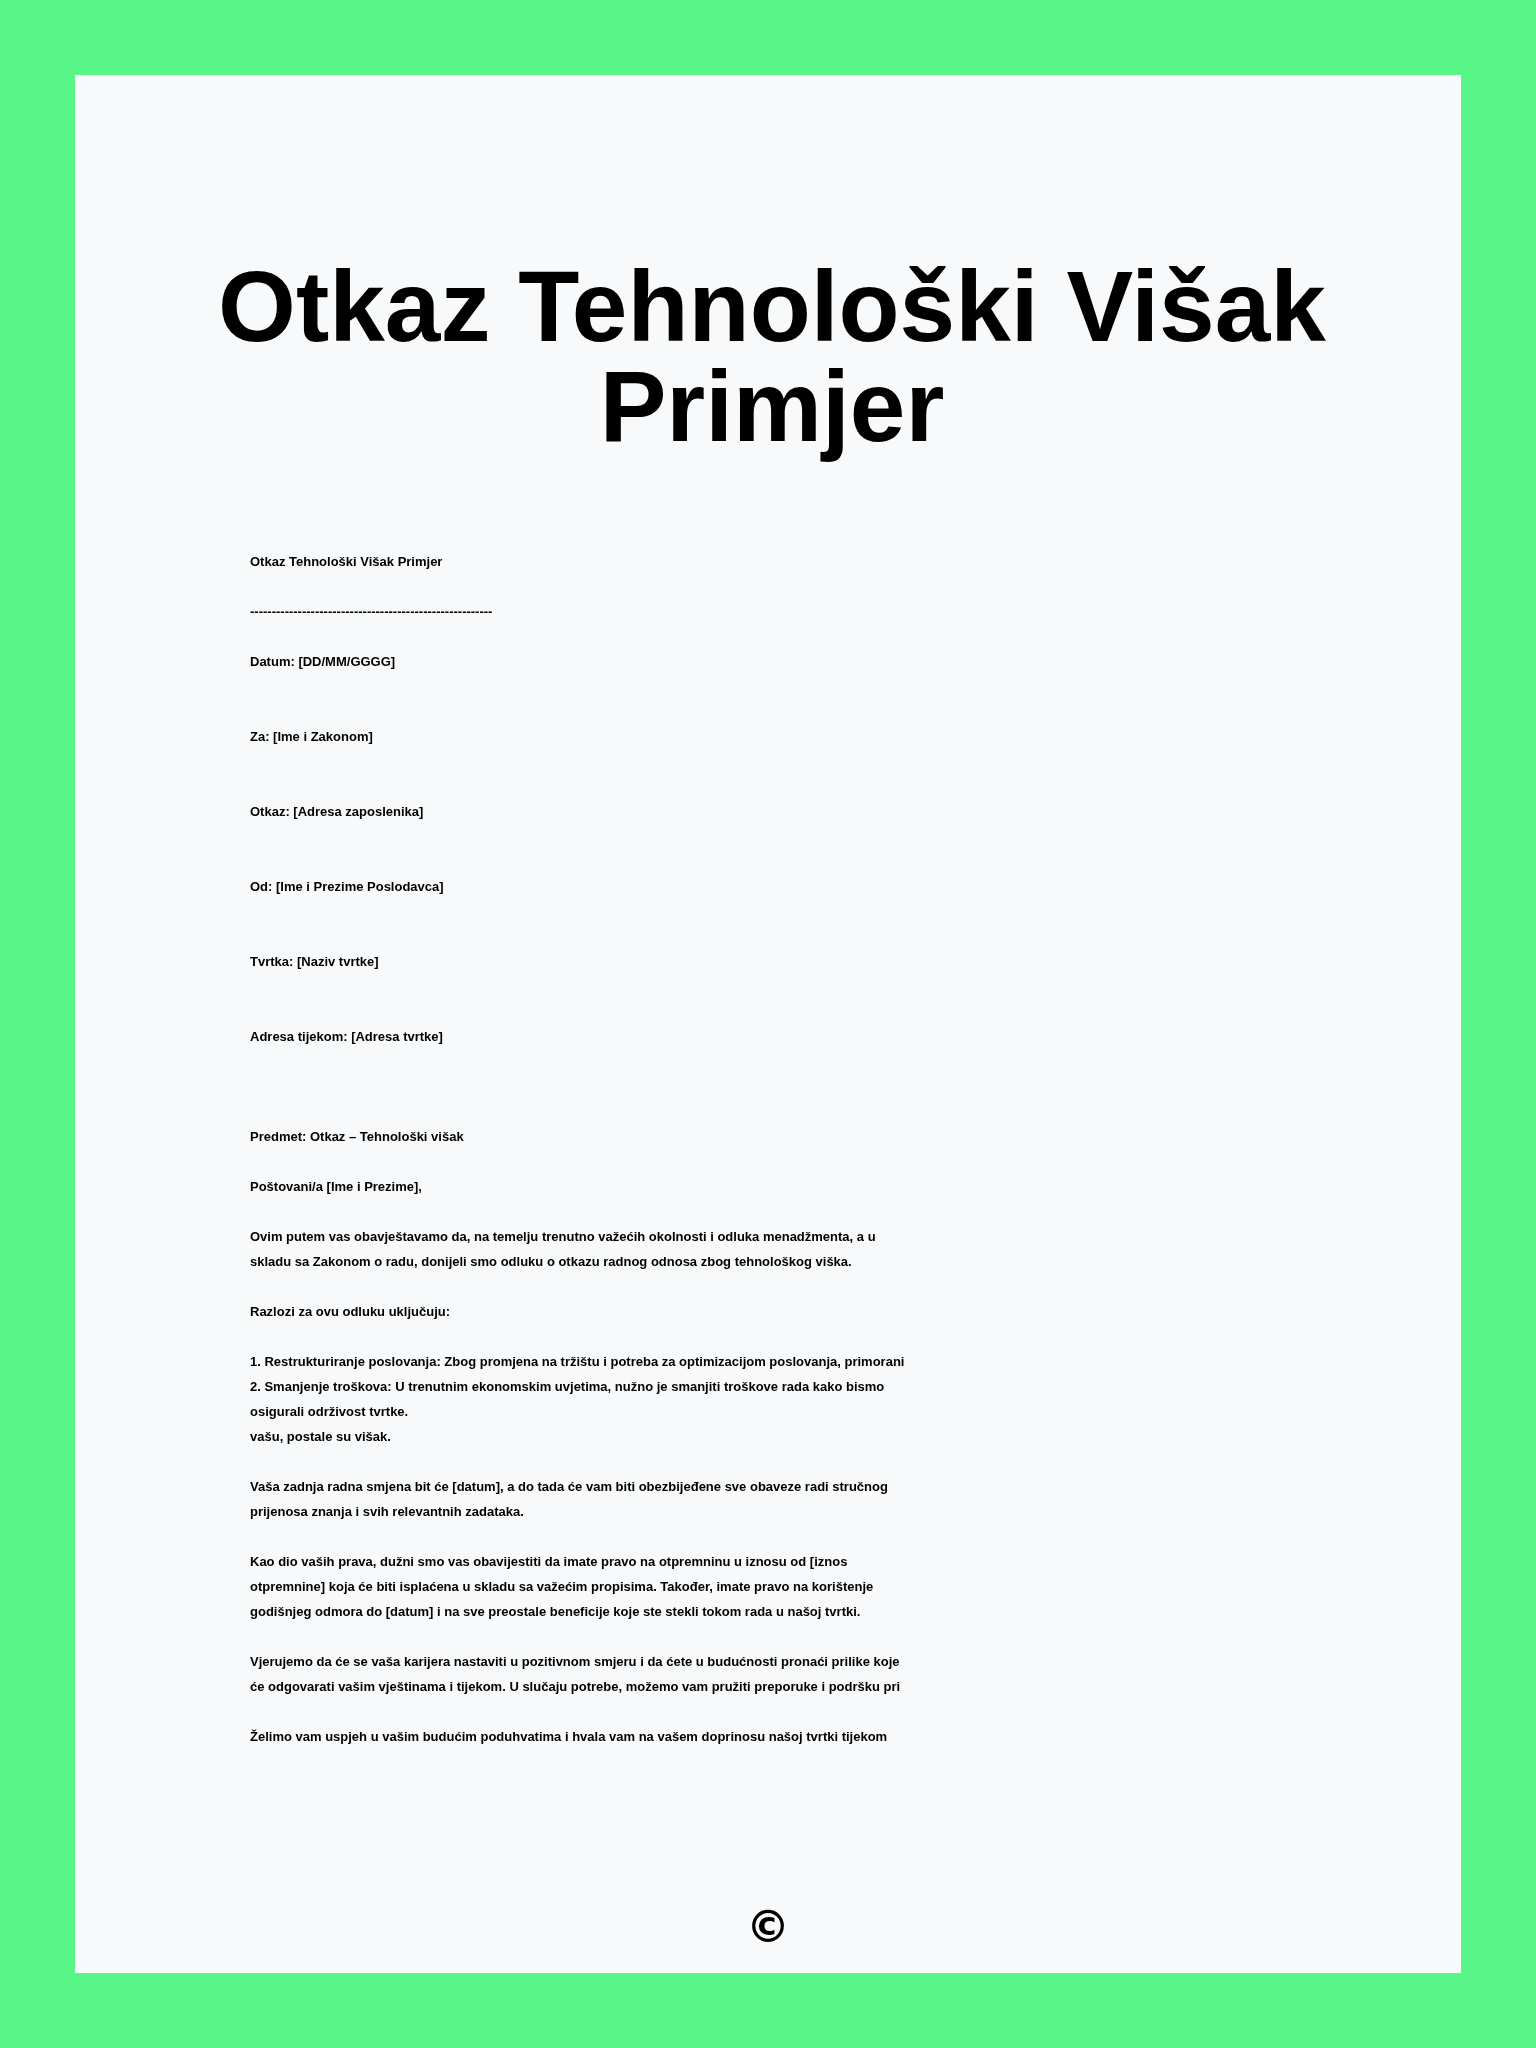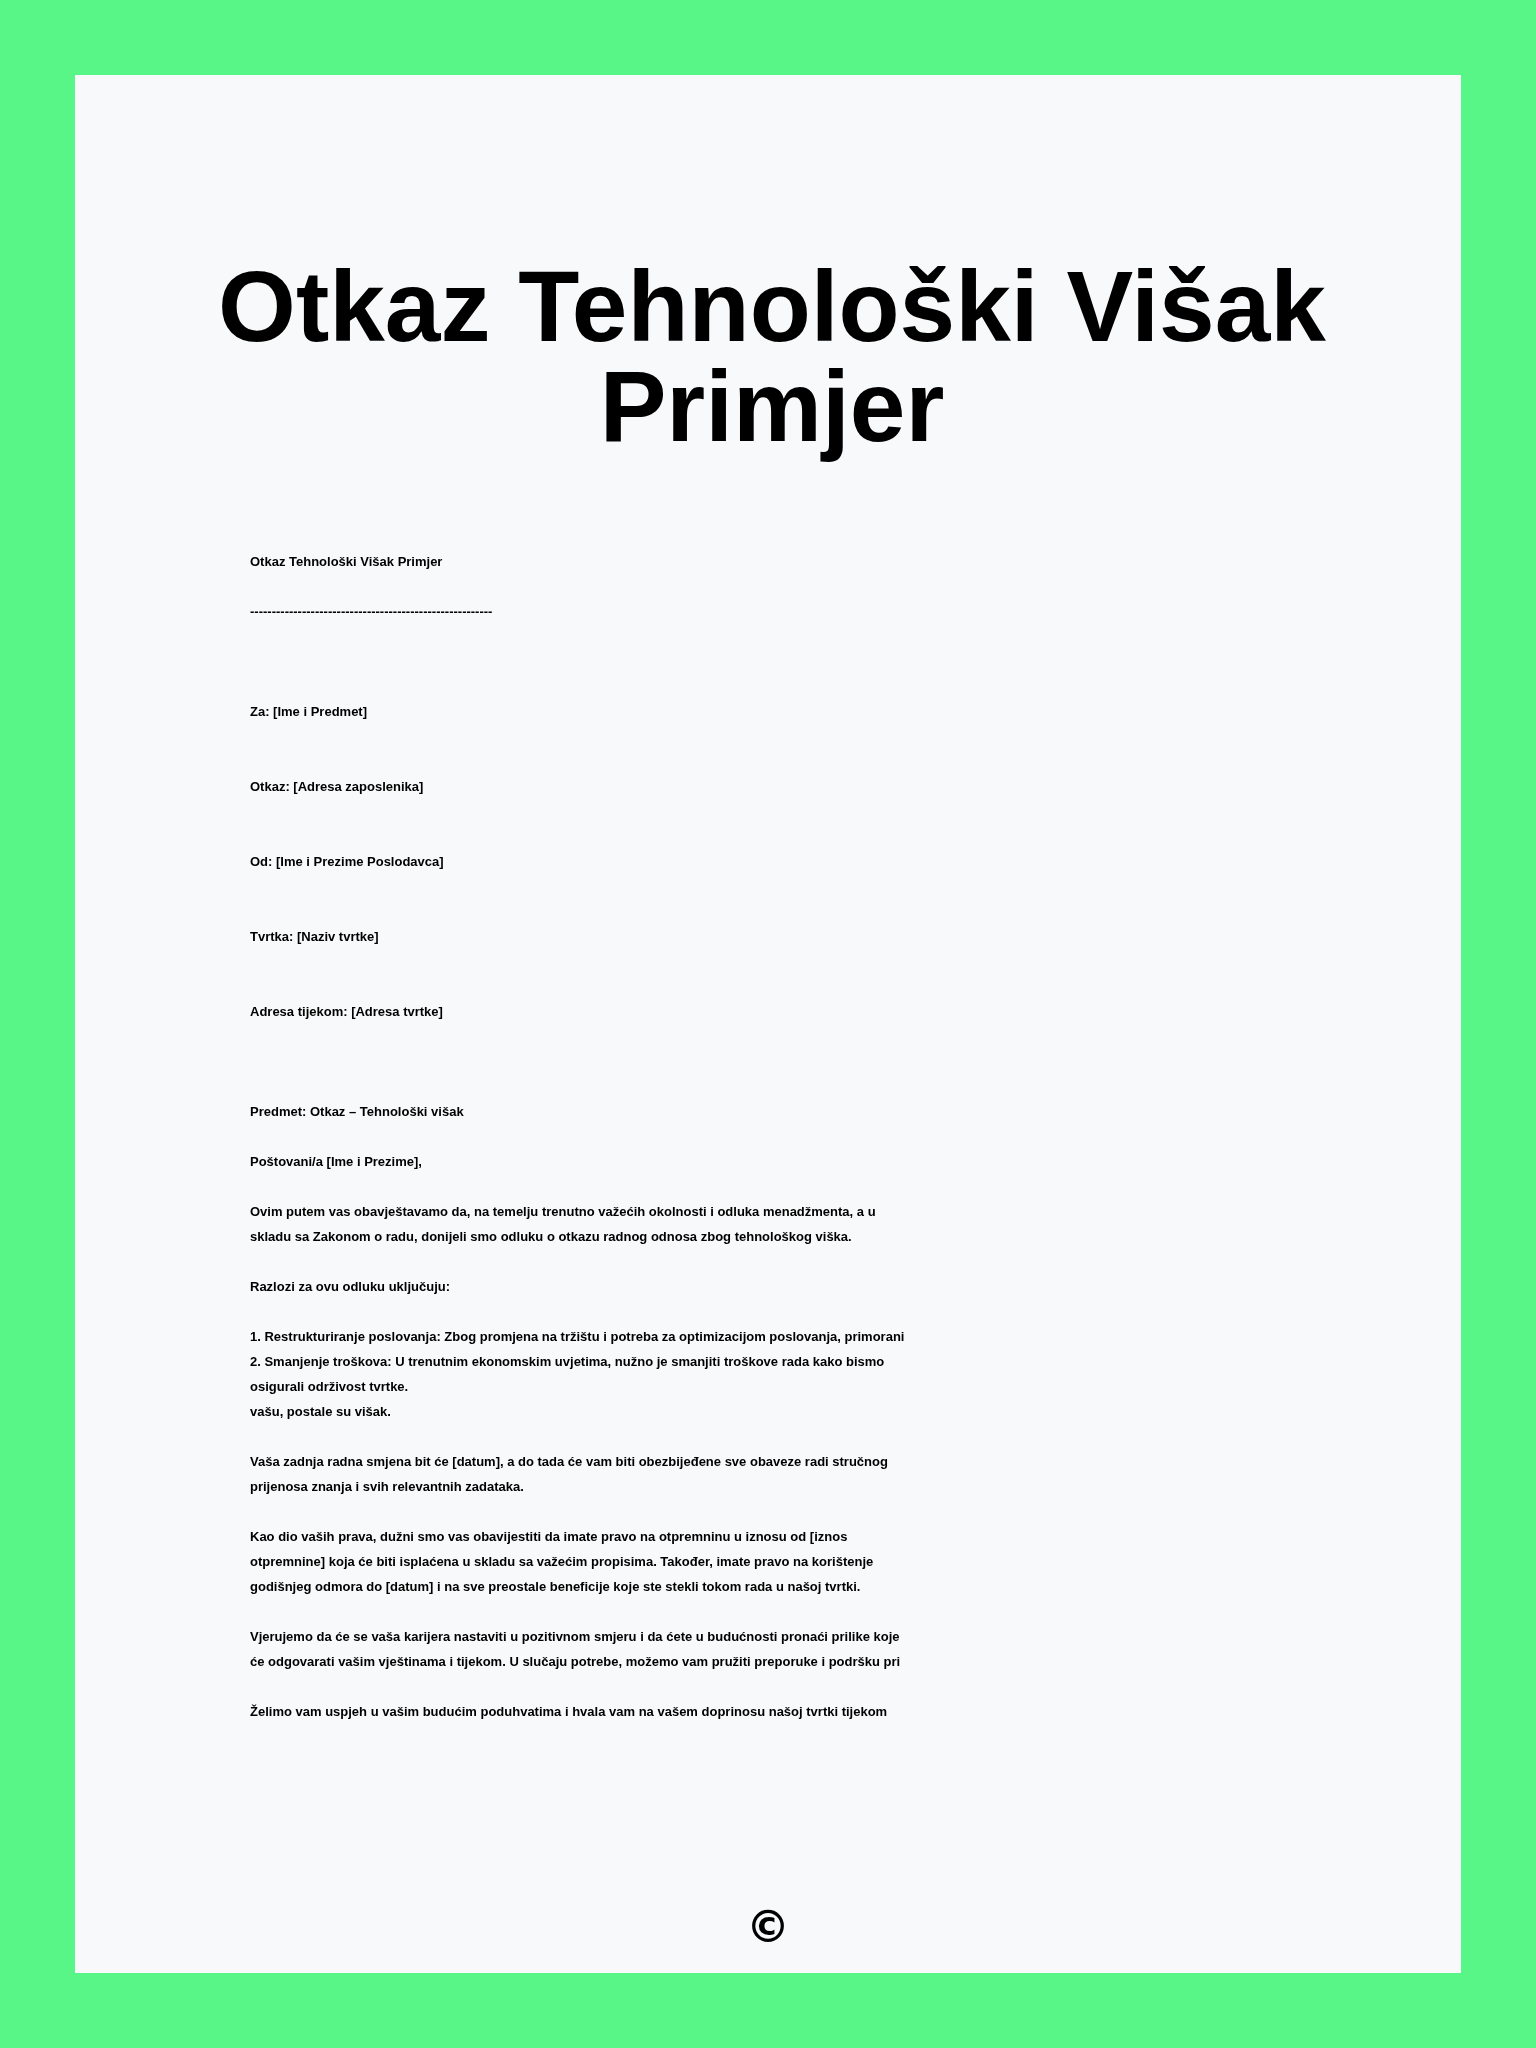--- a/index.html
+++ b/index.html
@@ -76,22 +76,23 @@
 <h1 class="title">
   <span>Otkaz Tehnološki Višak</span>
   <span>Primjer</span>
 </h1>
 
 <div class="content">
   <span class="line">Otkaz Tehnološki Višak Primjer</span>
   <div class="gap1"></div>
   <span class="line">--------------------------------------------------------</span>
   <div class="gap1"></div>
+  <span class="line">Datum: [DD/MM/GGGG]</span>
   <div class="gap2"></div>
-  <span class="line">Za: [Ime i Predmet]</span>
+  <span class="line">Za: [Ime i Zakonom]</span>
   <div class="gap2"></div>
   <span class="line">Otkaz: [Adresa zaposlenika]</span>
   <div class="gap2"></div>
   <span class="line">Od: [Ime i Prezime Poslodavca]</span>
   <div class="gap2"></div>
   <span class="line">Tvrtka: [Naziv tvrtke]</span>
   <div class="gap2"></div>
   <span class="line">Adresa tijekom: [Adresa tvrtke]</span>
   <div class="gap3"></div>
   <span class="line">Predmet: Otkaz – Tehnološki višak</span>

